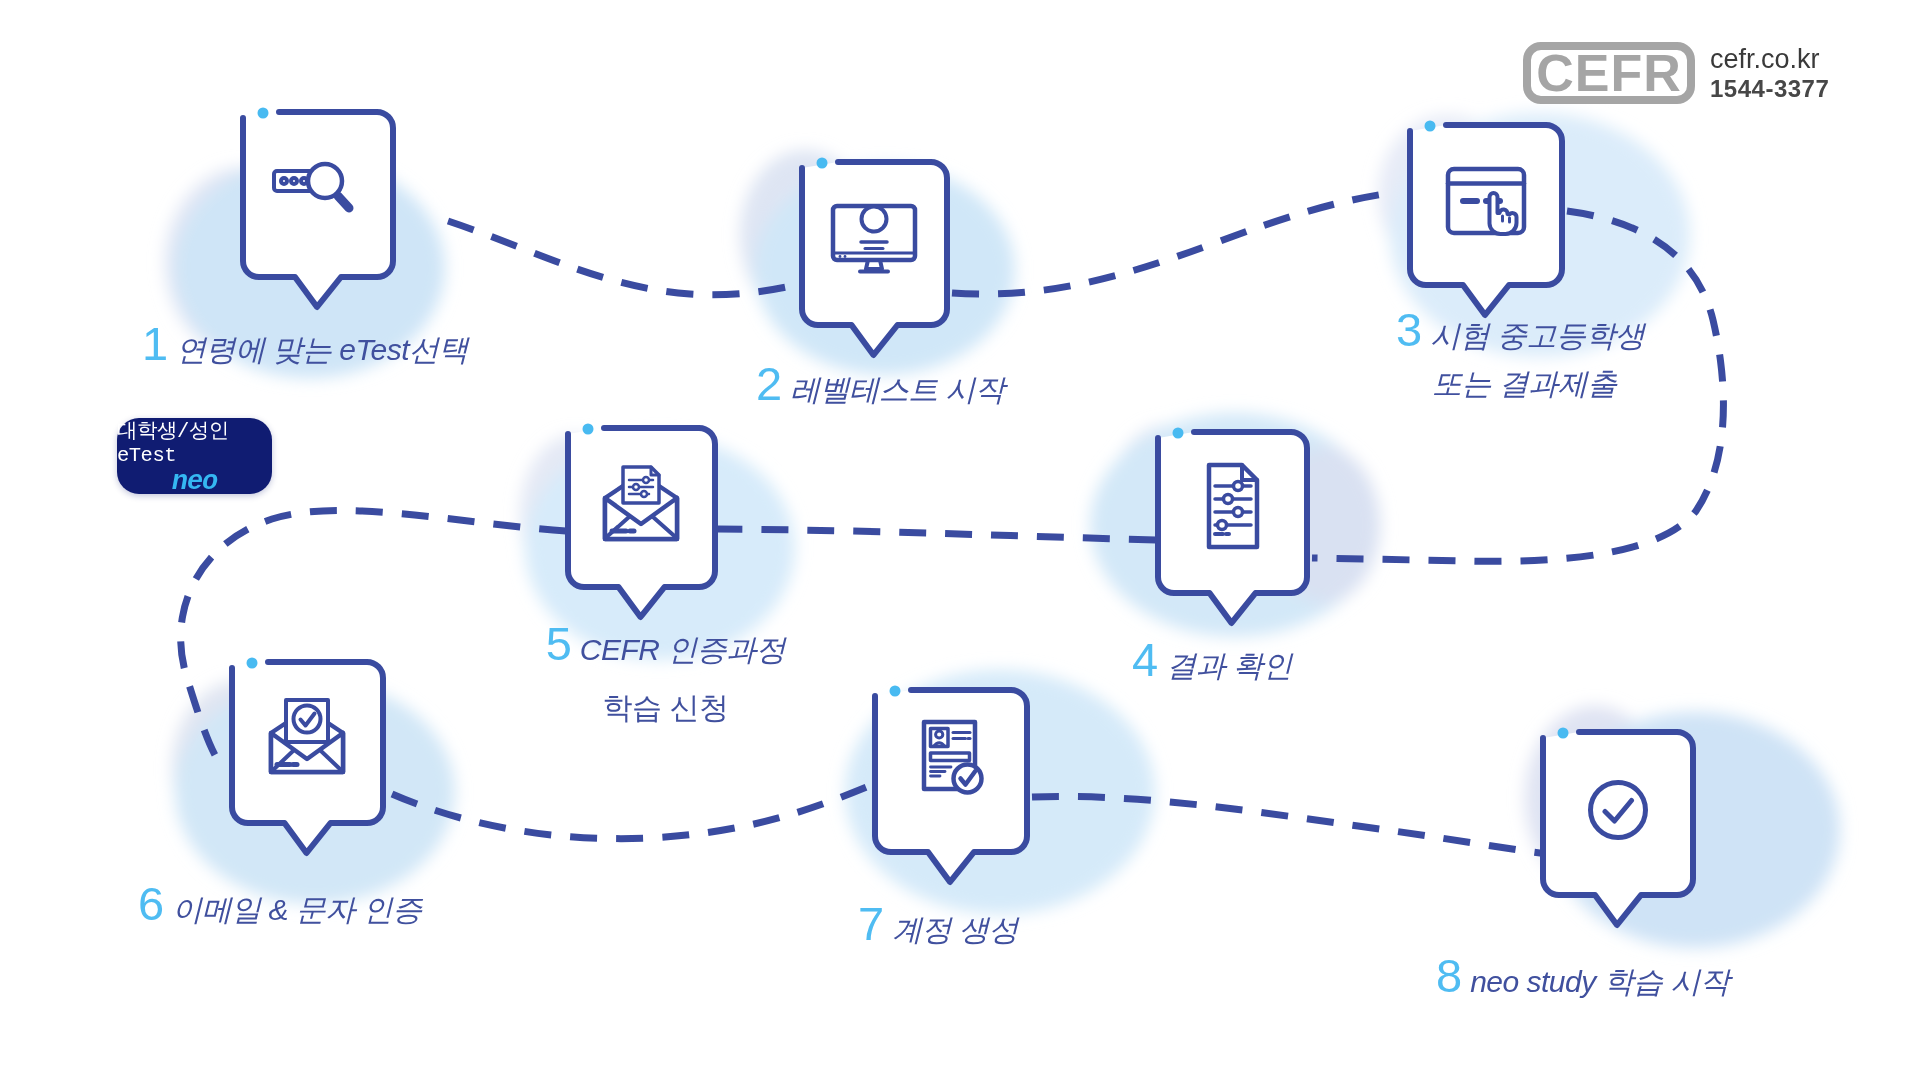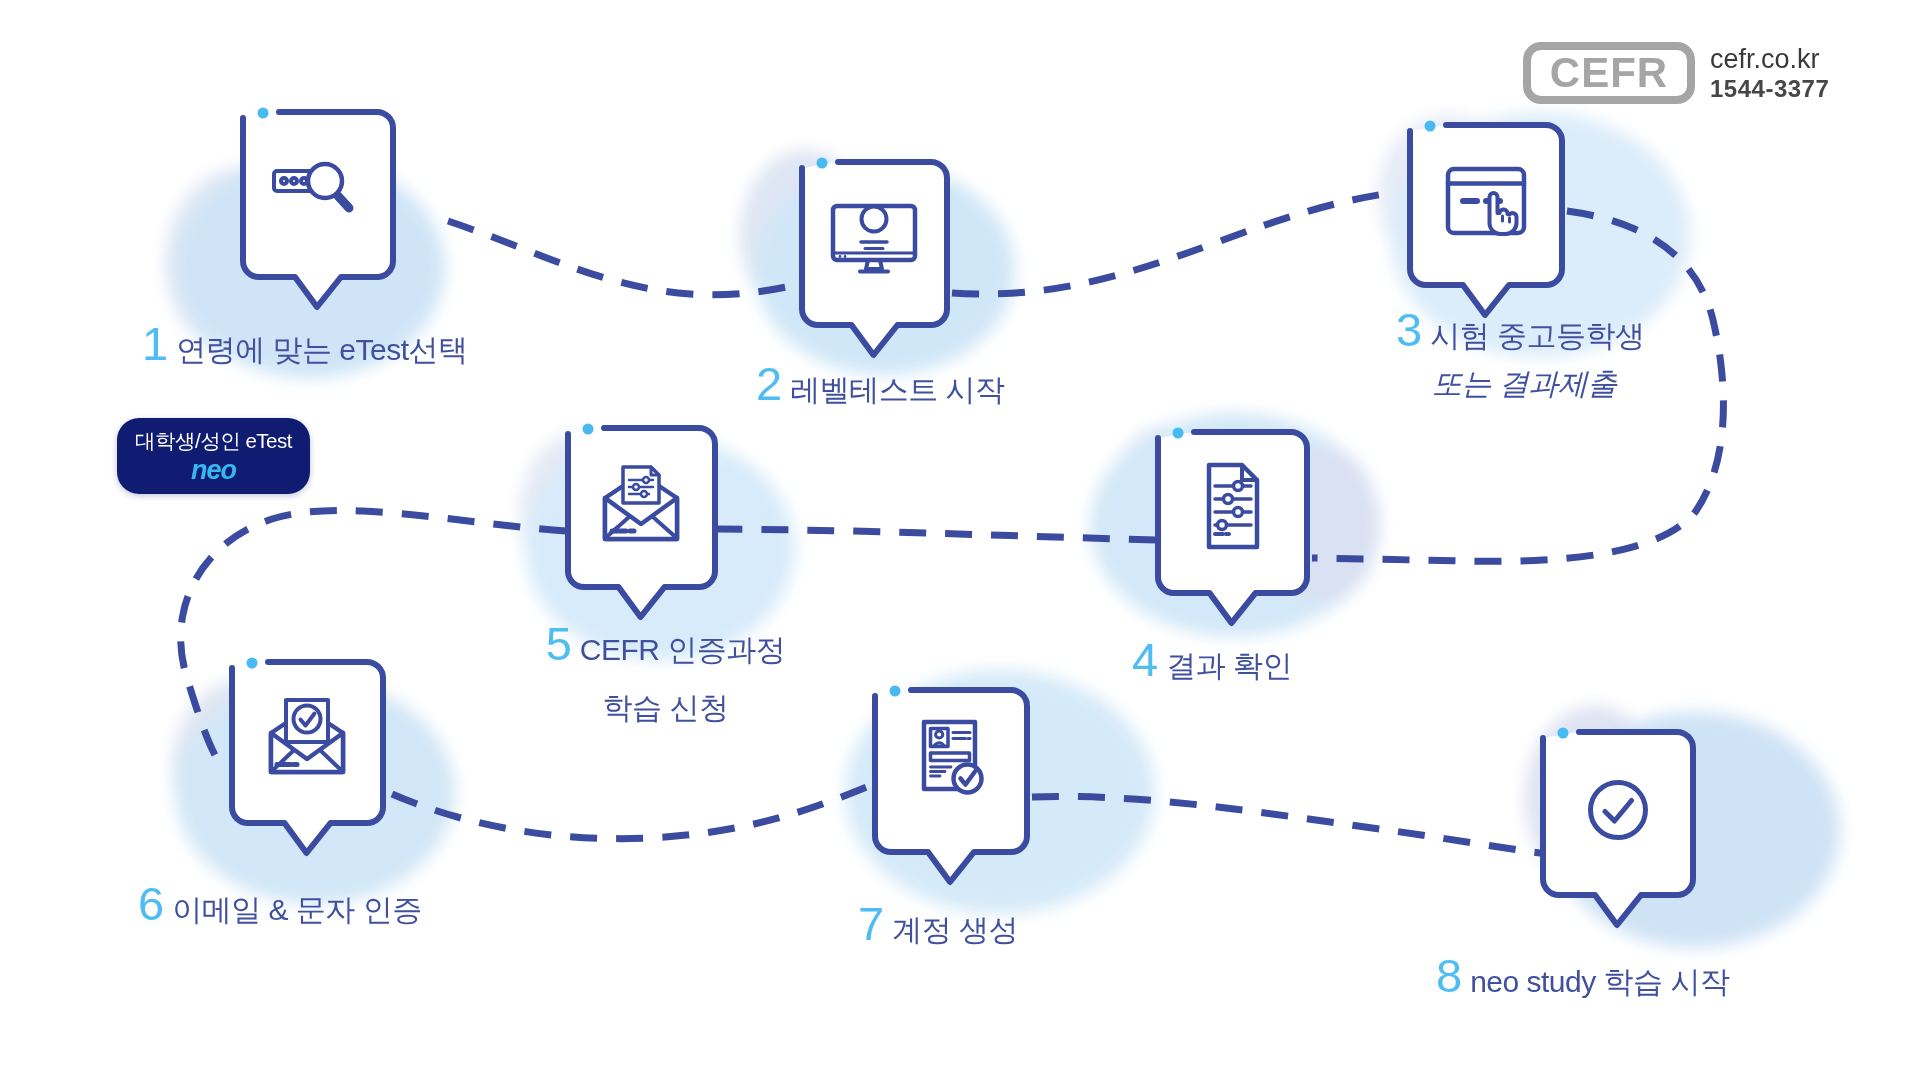--- a/index.html
+++ b/index.html
@@ -1,35 +1,35 @@
 <!DOCTYPE html>
 <html><head>
 <meta charset="utf-8">
 <style>
   html,body{margin:0;padding:0;background:#fff;}
   .canvas{position:relative;width:1920px;height:1079px;background:#ffffff;overflow:hidden;
           font-family:"Liberation Sans", sans-serif;}
   .art{position:absolute;left:0;top:0;}
   .step-label{position:absolute;display:flex;align-items:baseline;gap:8px;white-space:nowrap;}
   .num{font-size:47px;line-height:1;color:#4FBCF2;font-weight:400;}
-  .txt{font-size:30px;line-height:1.2;color:#40509E;letter-spacing:-0.5px;}
+  .txt{font-size:30px;line-height:1.2;color:#40509E;letter-spacing:-0.5px;font-style:italic;}
   .sub-line{position:absolute;font-size:30px;color:#40509E;letter-spacing:-0.5px;white-space:nowrap;font-style:italic;}
   .center-label{position:absolute;text-align:center;}
   .center-label .row1{display:inline-flex;align-items:baseline;gap:8px;}
   .center-label .row2{margin-top:20px;font-size:30px;color:#40509E;letter-spacing:-0.5px;}
   .etest-btn{position:absolute;height:76px;background:#101C72;border-radius:22px;
              display:flex;flex-direction:column;align-items:center;justify-content:center;
              gap:1px;cursor:pointer;box-shadow:0 2px 6px rgba(16,28,114,0.25);}
   .btn-label{color:#ffffff;font-size:20.5px;letter-spacing:-0.5px;}
   .neo-logo{font-size:27px;font-weight:bold;font-style:italic;color:#35B7F2;letter-spacing:-1px;line-height:1.05;}
   .neo-suffix{color:#E9A63B;}
   .brand{position:absolute;left:1523px;top:42px;display:flex;gap:15px;align-items:center;}
   .cefr-box{width:156px;height:46px;border:8px solid #A5A5A5;border-radius:18px;
             display:flex;align-items:center;justify-content:center;
-            font-size:42px;font-weight:bold;color:#A5A5A5;letter-spacing:1px;line-height:1;}
+            font-size:52px;font-weight:bold;color:#A5A5A5;letter-spacing:1px;line-height:1;}
   .brand-contact{display:flex;flex-direction:column;justify-content:center;line-height:1.15;}
   .site{font-size:27px;color:#3A3A3A;}
   .phone{font-size:24px;color:#474747;letter-spacing:0.5px;font-weight:bold;}
 </style>
 </head>
 <body>
 
 <div class="canvas">
 
   <svg class="art" width="1920" height="1079" viewBox="0 0 1920 1079">
@@ -222,21 +222,21 @@
   <div class="step-label" style="left:858px;top:900px;">
     <span class="num">7</span>
     <span class="txt">계정 생성</span>
   </div>
 
   <div class="step-label" style="left:1436px;top:952px;">
     <span class="num">8</span>
     <span class="txt">neo study 학습 시작</span>
   </div>
 
-  <div class="etest-btn" style="left:117px;top:418px;width:193px;">
+  <div class="etest-btn" style="left:117px;top:418px;width:155px;font-family:Liberation Mono, monospace;">
     <div class="btn-label">대학생/성인 eTest</div>
     <div class="neo-logo"><span>neo</span></div>
   </div>
 
   <div class="brand">
     <div class="cefr-box">
       <span>CEFR</span>
     </div>
     <div class="brand-contact">
       <div class="site">cefr.co.kr</div>

